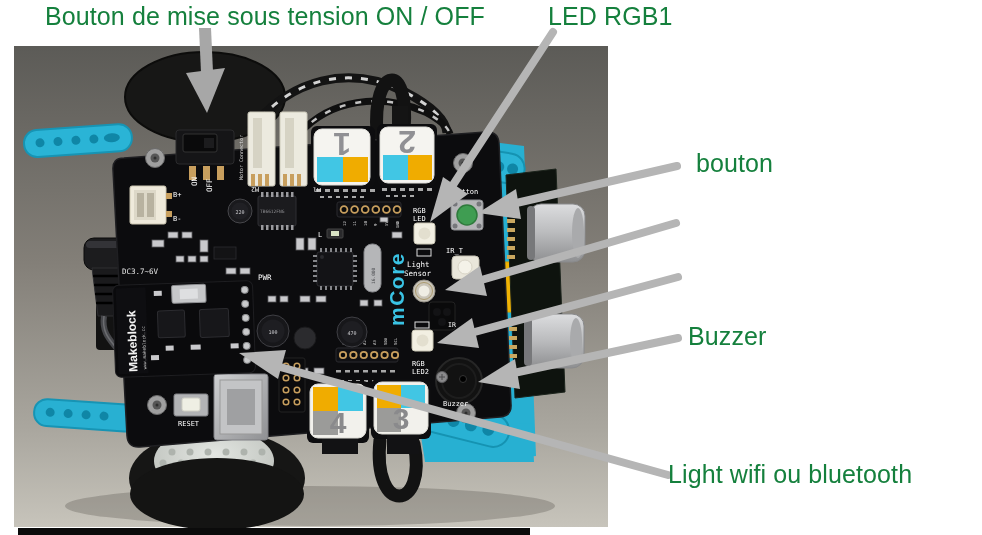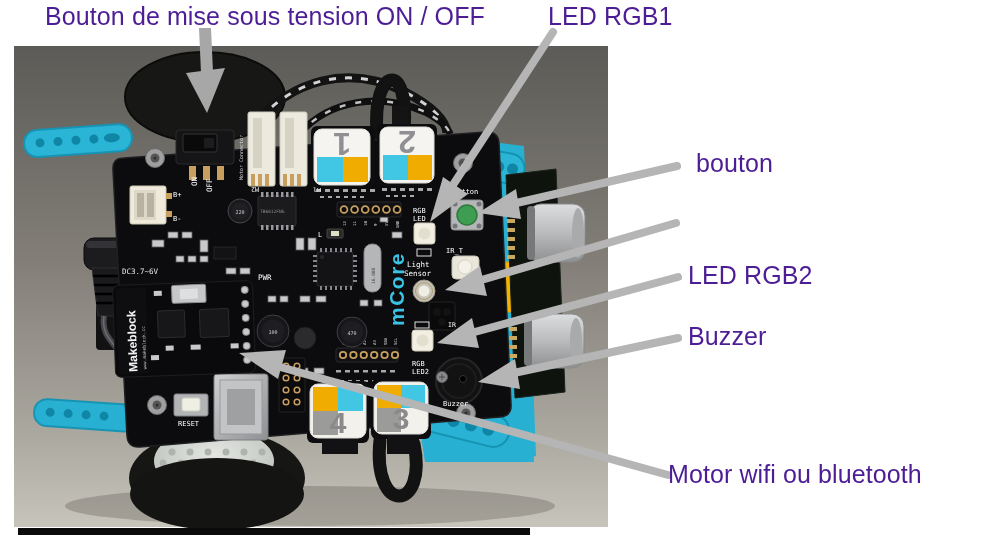--- a/index.html
+++ b/index.html
@@ -1,21 +1,21 @@
 <!DOCTYPE html>
 <html><head>
 <meta charset="utf-8">
 <style>
   html,body{margin:0;padding:0;background:#ffffff;}
   body{width:982px;height:535px;position:relative;overflow:hidden;
        font-family:"Liberation Sans", sans-serif;}
   .stage{position:absolute;inset:0;}
   svg{position:absolute;left:0;top:0;}
   .callout{position:absolute;white-space:nowrap;font-size:25px;line-height:27px;
-           color:#4c1d95;letter-spacing:0.1px;}
+           color:#15803d;letter-spacing:0.1px;}
   .sk{font-family:"DejaVu Sans Mono","Liberation Mono",monospace;}
 </style>
 </head>
 <body>
 
 <div class="stage">
 
 <svg width="982" height="535" viewBox="0 0 982 535">
   <defs>
     <linearGradient id="bgGrad" x1="0" y1="0" x2="0" y2="1">
@@ -599,17 +599,16 @@
     <line x1="668" y1="475" x2="273" y2="365" stroke="#b5b5b5" stroke-width="8" stroke-linecap="round"></line>
     <polygon points="239,353 286,350 278,379" fill="#b5b5b5"></polygon>
   </g>
 
   <rect x="18" y="528" width="512" height="7" fill="#0b0b0b"></rect>
 </svg>
 
 <div class="callout" style="left:45px;top:3px">Bouton de mise sous tension ON / OFF</div>
 <div class="callout" style="left:548px;top:3px">LED RGB1</div>
 <div class="callout" style="left:696px;top:150px">bouton</div>
-<div class="callout" style="left:688px;top:262px">LED RGB2</div>
 <div class="callout" style="left:688px;top:323px">Buzzer</div>
-<div class="callout" style="left:668px;top:461px">Motor wifi ou bluetooth</div>
+<div class="callout" style="left:668px;top:461px">Light wifi ou bluetooth</div>
 
 </div>
 
 </body></html>

